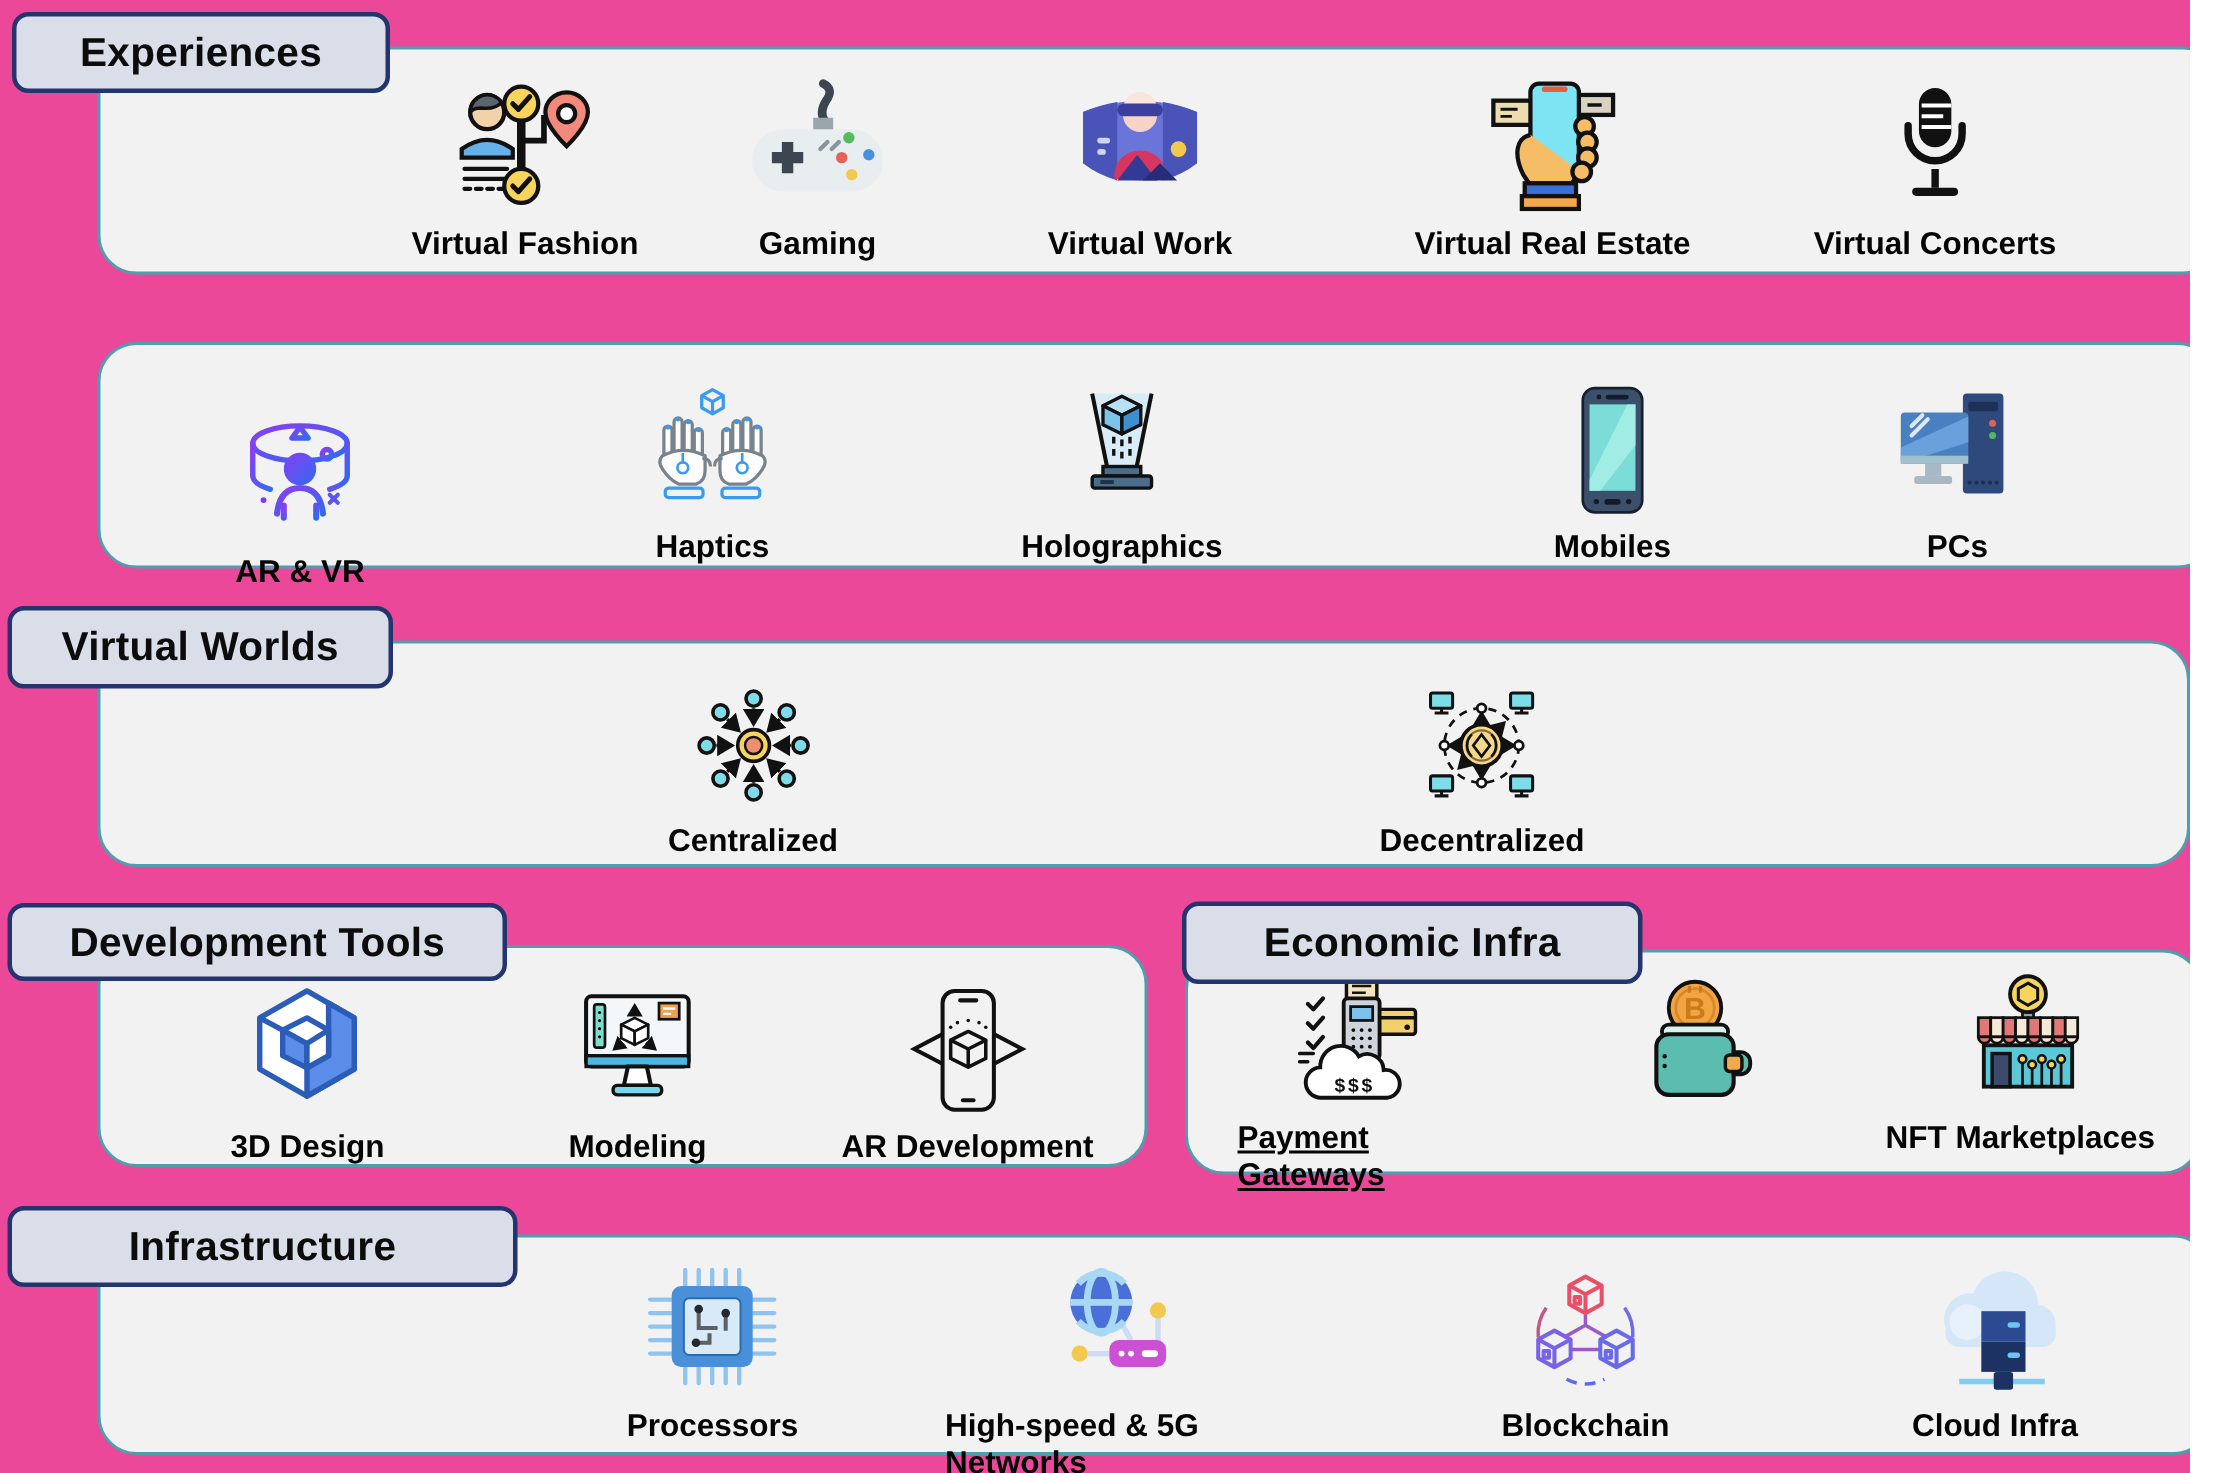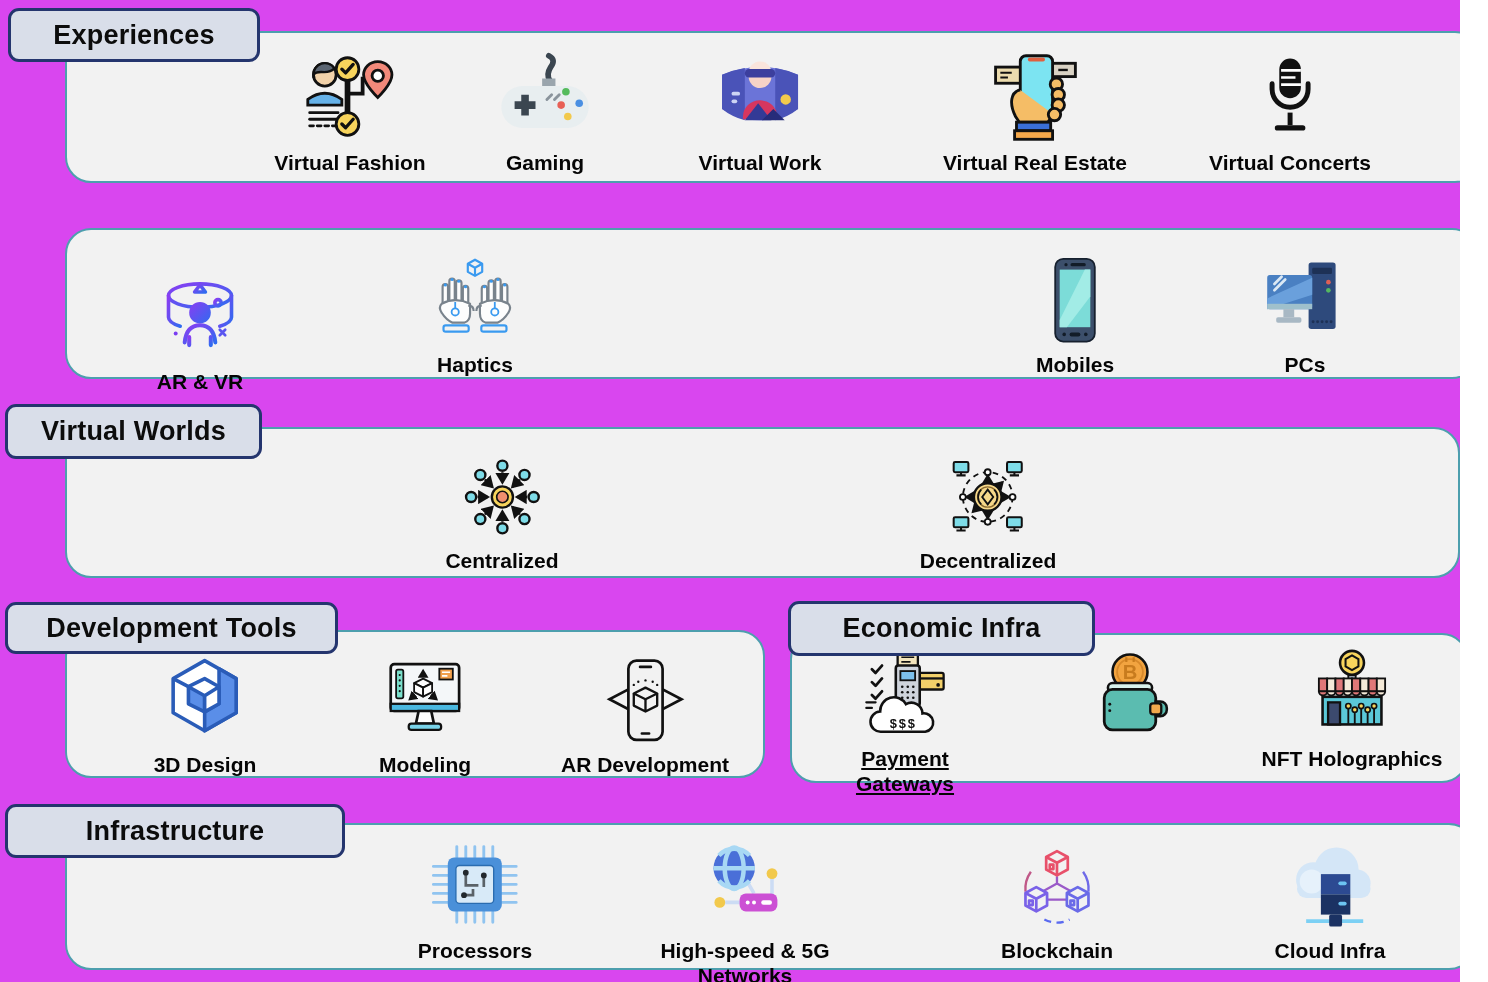--- a/index.html
+++ b/index.html
@@ -1,17 +1,17 @@
 <!DOCTYPE html>
 <html><head>
 <meta charset="utf-8">
 <style>
   html,body{margin:0;padding:0;background:#ffffff;}
   #page{
-    position:relative;width:1460px;height:982px;background:#d946ef;overflow:hidden;
+    position:relative;width:1460px;height:982px;background:#ec4899;overflow:hidden;
     font-family:"Liberation Sans","DejaVu Sans",sans-serif;color:#0a0a0a;
   }
   .box{
     position:absolute;background:#f2f2f2;border:2px solid #4d9fae;border-radius:26px;
     box-sizing:border-box;
   }
   .box1{left:65px;top:31px;width:1416px;height:152px;}
   .box2{left:65px;top:228px;width:1413px;height:151px;}
   .box3{left:65px;top:427px;width:1395px;height:151px;}
   .box4{left:65px;top:630px;width:700px;height:148px;}
@@ -28,21 +28,21 @@
   .badge4{left:5px;top:602px;width:333px;height:52px;}
   .badge5{left:788px;top:601px;width:307px;height:55px;}
   .badge6{left:5px;top:804px;width:340px;height:54px;}
   .item{
     position:absolute;margin:0;display:flex;flex-direction:column;align-items:center;
     transform:translateX(-50%);z-index:2;
   }
   .ic{height:95px;display:flex;align-items:flex-end;justify-content:center;}
   .ic svg{display:block;}
   .lbl{
-    margin-top:5px;font-size:21px;font-weight:600;color:#050505;text-align:center;
+    margin-top:5px;font-size:21px;font-weight:600;color:#050505;text-align:left;
     white-space:nowrap;line-height:1.2;
   }
   .lbl.wrap{white-space:normal;}
   .w160{width:160px;text-decoration:underline;} .w250{width:250px;} .w190{width:190px;} .w230{width:230px;}
 </style>
 </head>
 <body>
 
 <div id="page">
 
@@ -223,20 +223,40 @@
         <use href="#hnd" transform="translate(100,0) scale(-1,1)"></use>
         <g fill="none" stroke="#3a9af0" stroke-width="2.4" stroke-linejoin="round">
           <polygon points="50,3 58,7.5 58,16.5 50,21 42,16.5 42,7.5"></polygon>
           <path d="M42 7.5 L50 12 L58 7.5 M50 12 V21"></path>
         </g>
       </svg>
     </div>
     <figcaption class="lbl">Haptics</figcaption>
   </figure>
 
+  <figure class="item" style="left:748px;top:252px">
+    <div class="ic">
+      <svg width="90" height="90" viewBox="0 0 100 100">
+        <polygon points="28,6 72,6 61,60 39,60" fill="#d8ecf8"></polygon>
+        <path d="M28 6 L39 60 M72 6 L61 60" stroke="#111" stroke-width="3" fill="none"></path>
+        <g stroke="#111" stroke-width="2.5" stroke-dasharray="5 4" fill="none">
+          <path d="M44 38 v16 M50 40 v16 M56 38 v16"></path>
+        </g>
+        <g stroke="#111" stroke-width="2.5" stroke-linejoin="round">
+          <polygon points="50,8 64,15 50,22 36,15" fill="#b8e0f6"></polygon>
+          <polygon points="36,15 36,29 50,36 50,22" fill="#7cc4ec"></polygon>
+          <polygon points="64,15 64,29 50,36 50,22" fill="#3c8fd0"></polygon>
+        </g>
+        <rect x="36" y="60" width="28" height="7" fill="#4a6d8c" stroke="#111" stroke-width="2.5"></rect>
+        <rect x="28" y="67" width="44" height="9" rx="2" fill="#4a6d8c" stroke="#111" stroke-width="2.5"></rect>
+        <path d="M34 71.5 h10" stroke="#1d3346" stroke-width="3"></path>
+      </svg>
+    </div>
+    <figcaption class="lbl">Holographics</figcaption>
+  </figure>
 
   <figure class="item" style="left:1075px;top:252px">
     <div class="ic">
       <svg width="90" height="90" viewBox="0 0 100 100">
         <rect x="28" y="2" width="44" height="92" rx="9" fill="#3c4f6b" stroke="#16202e" stroke-width="2"></rect>
         <rect x="33" y="14" width="34" height="64" fill="#7cdcd8"></rect>
         <polygon points="67,14 67,44 41,78 33,78 33,70 61,14" fill="#a2ece6"></polygon>
         <circle cx="40" cy="8.5" r="1.8" fill="#121c28"></circle>
         <rect x="45" y="6.8" width="17" height="3.6" rx="1.8" fill="#121c28"></rect>
         <circle cx="38" cy="86" r="2" fill="#121c28"></circle>
@@ -503,21 +523,21 @@
         </g>
         <g fill="#f7d45c" stroke="#111" stroke-width="1.8">
           <circle cx="46" cy="62" r="2.8"></circle>
             <circle cx="53" cy="66" r="2.8"></circle>
             <circle cx="60" cy="62" r="2.8"></circle>
           <circle cx="67" cy="66" r="2.8"></circle>
             <circle cx="74" cy="62" r="2.8"></circle>
         </g>
       </svg>
     </div>
-    <figcaption class="lbl wrap w190">NFT Holographics</figcaption>
+    <figcaption class="lbl wrap w190">NFT Marketplaces</figcaption>
   </figure>
 
   <figure class="item" style="left:475px;top:838px">
     <div class="ic">
       <svg width="90" height="90" viewBox="0 0 100 100">
         <g stroke="#90c4f0" stroke-width="3.2" stroke-linecap="round">
           <path d="M30 4 v12 M40 4 v12 M50 4 v12 M60 4 v12 M70 4 v12"></path>
           <path d="M30 76 v12 M40 76 v12 M50 76 v12 M60 76 v12 M70 76 v12"></path>
           <path d="M4 26 h16 M4 36 h16 M4 46 h16 M4 56 h16 M4 66 h16"></path>
           <path d="M80 26 h16 M80 36 h16 M80 46 h16 M80 56 h16 M80 66 h16"></path>

